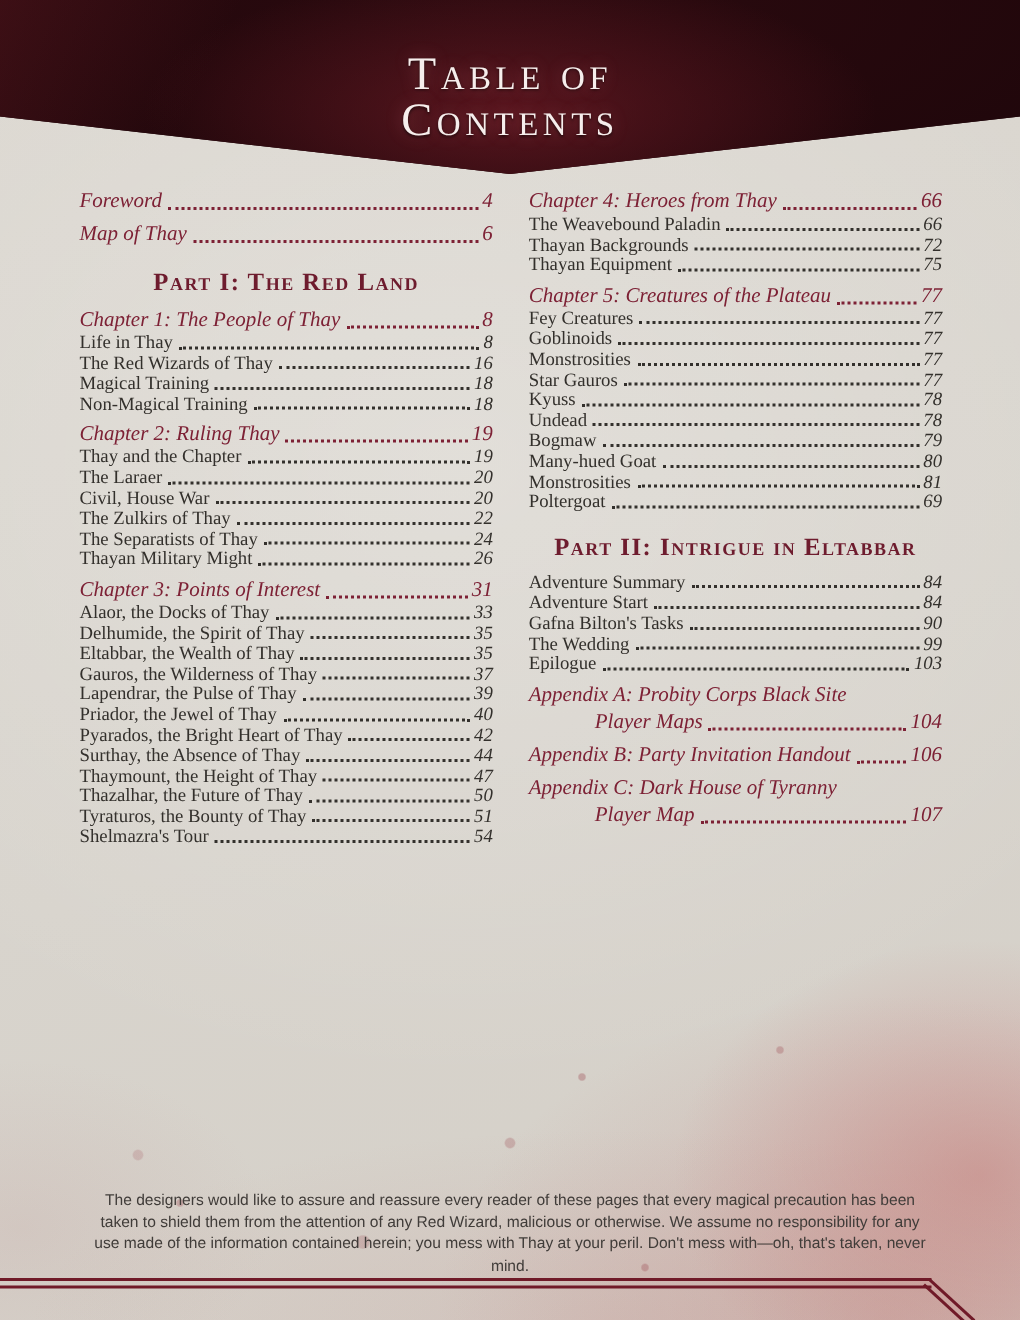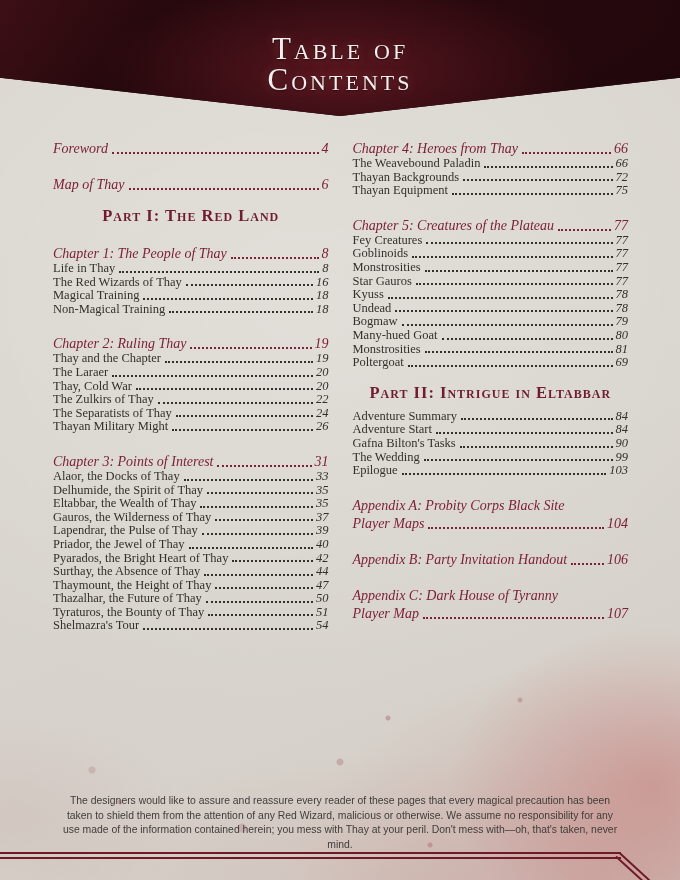--- a/index.html
+++ b/index.html
@@ -39,26 +39,26 @@
     font-size:31px;line-height:31px;color:#f6eeec;
     text-shadow:0 0 12px rgba(255,140,150,.3),0 1px 2px rgba(0,0,0,.65);
   }
   
   .toc{position:absolute;top:121px;left:53px;width:575px;display:flex;gap:24px;}
   .col{flex:1;min-width:0;}
   .row{display:flex;align-items:flex-end;}
   .row .lbl{white-space:nowrap;}
   .dots{flex:1;min-width:8px;border-bottom:2px dotted currentColor;margin:0 3px 3px 4px;}
   .pg{font-style:italic;white-space:nowrap;}
-  .section{color:#7d2135;font-style:italic;font-size:14px;line-height:17px;margin-top:19px;}
+  .section{color:#7d2135;font-style:italic;font-size:14px;line-height:17px;margin-top:5px;}
   .section .pg{font-size:14px;}
   .sub{color:#33302c;font-size:12.5px;line-height:13.6px;}
   .sub .pg{font-size:12.5px;}
   .wrap-first{margin-bottom:0;}
-  .wrap-second{margin-top:1px;}
+  .wrap-second{margin-top:1px;margin-left:44px;}
   .part{
     color:#6e1c2e;font-variant:small-caps;font-weight:700;letter-spacing:1px;
     text-align:center;font-size:16.5px;line-height:20px;margin:13px 0 7px;
   }
   
   .footer{
     position:absolute;top:794px;left:58px;width:564px;text-align:center;
     font-family:"Liberation Sans",sans-serif;font-size:10.4px;line-height:14.6px;
     color:#403c39;
   }
@@ -125,21 +125,21 @@
           <span class="lbl">Thay and the Chapter</span>
           <span class="dots"></span>
           <span class="pg">19</span>
         </div>
         <div class="row sub">
           <span class="lbl">The Laraer</span>
           <span class="dots"></span>
           <span class="pg">20</span>
         </div>
         <div class="row sub">
-          <span class="lbl">Thay, Cold War</span>
+          <span class="lbl">Civil, House War</span>
           <span class="dots"></span>
           <span class="pg">20</span>
         </div>
         <div class="row sub">
           <span class="lbl">The Zulkirs of Thay</span>
           <span class="dots"></span>
           <span class="pg">22</span>
         </div>
         <div class="row sub">
           <span class="lbl">The Separatists of Thay</span>

